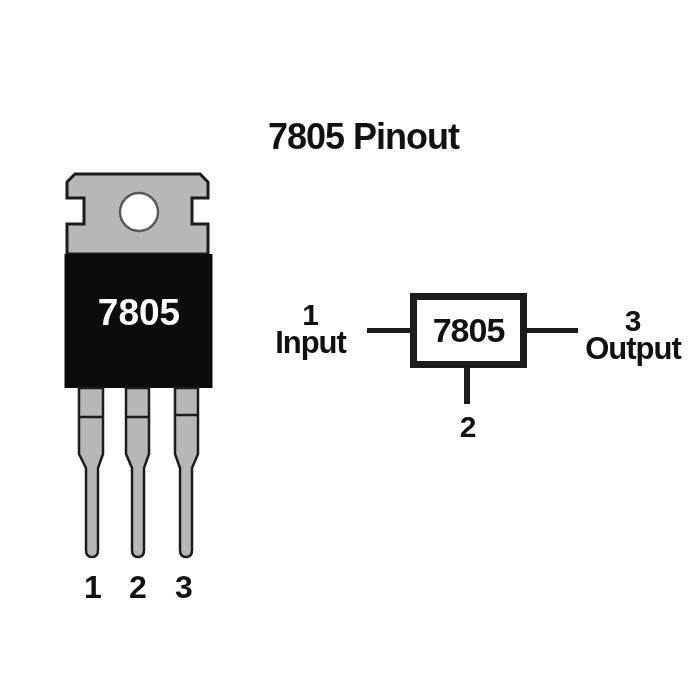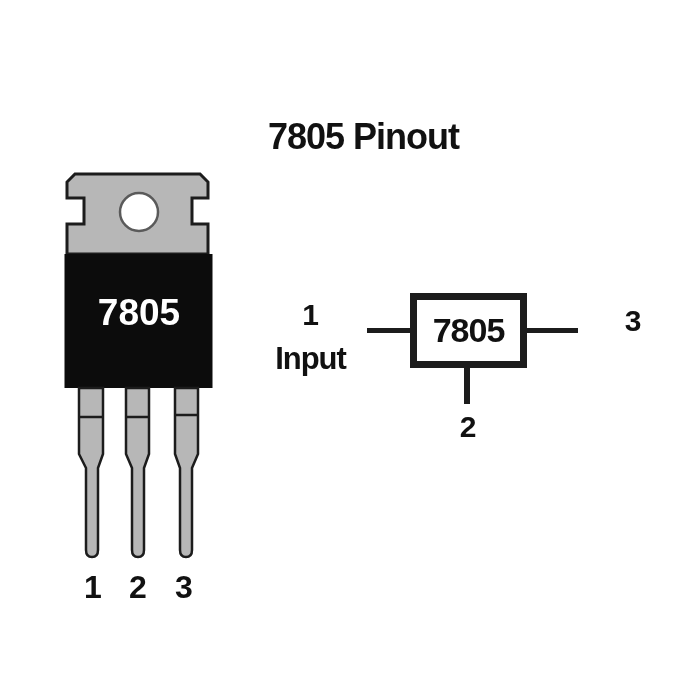--- a/index.html
+++ b/index.html
@@ -40,21 +40,21 @@
   }
   .lead{background:var(--outline);}
   #lead-left{left:367px;top:328px;width:43px;height:5px;}
   #lead-right{left:527px;top:328px;width:51px;height:5px;}
   #lead-bottom{left:464px;top:367px;width:6px;height:37px;}
   .pin-group{text-align:center;}
   .pin-group .pin-number{
     font-size:30px;font-weight:bold;line-height:30px;color:var(--text);
   }
   .pin-group .pin-name{
-    font-size:31px;font-weight:bold;line-height:26px;letter-spacing:-1px;color:var(--text);margin-top:16px;
+    font-size:31px;font-weight:bold;line-height:26px;letter-spacing:-1px;color:var(--text);
   }
   #pin-group-input{left:258px;top:300px;width:105px;}
   #pin-group-output{left:568px;top:306px;width:130px;}
   #pin-group-ground{left:402px;top:412px;width:132px;}
 </style>
 </head>
 <body>
 
 <div class="abs" id="title">7805 Pinout</div>
 
@@ -90,17 +90,18 @@
 <div class="abs lead" id="lead-right"></div>
 <div class="abs lead" id="lead-bottom"></div>
 
 <div class="abs pin-group" id="pin-group-input">
   <div class="pin-number">1</div>
   <div class="pin-name">Input</div>
 </div>
 
 <div class="abs pin-group" id="pin-group-output">
   <div class="pin-number">3</div>
+  <div class="pin-name">Output</div>
 </div>
 
 <div class="abs pin-group" id="pin-group-ground">
   <div class="pin-number">2</div>
 </div>
 
 </body></html>

